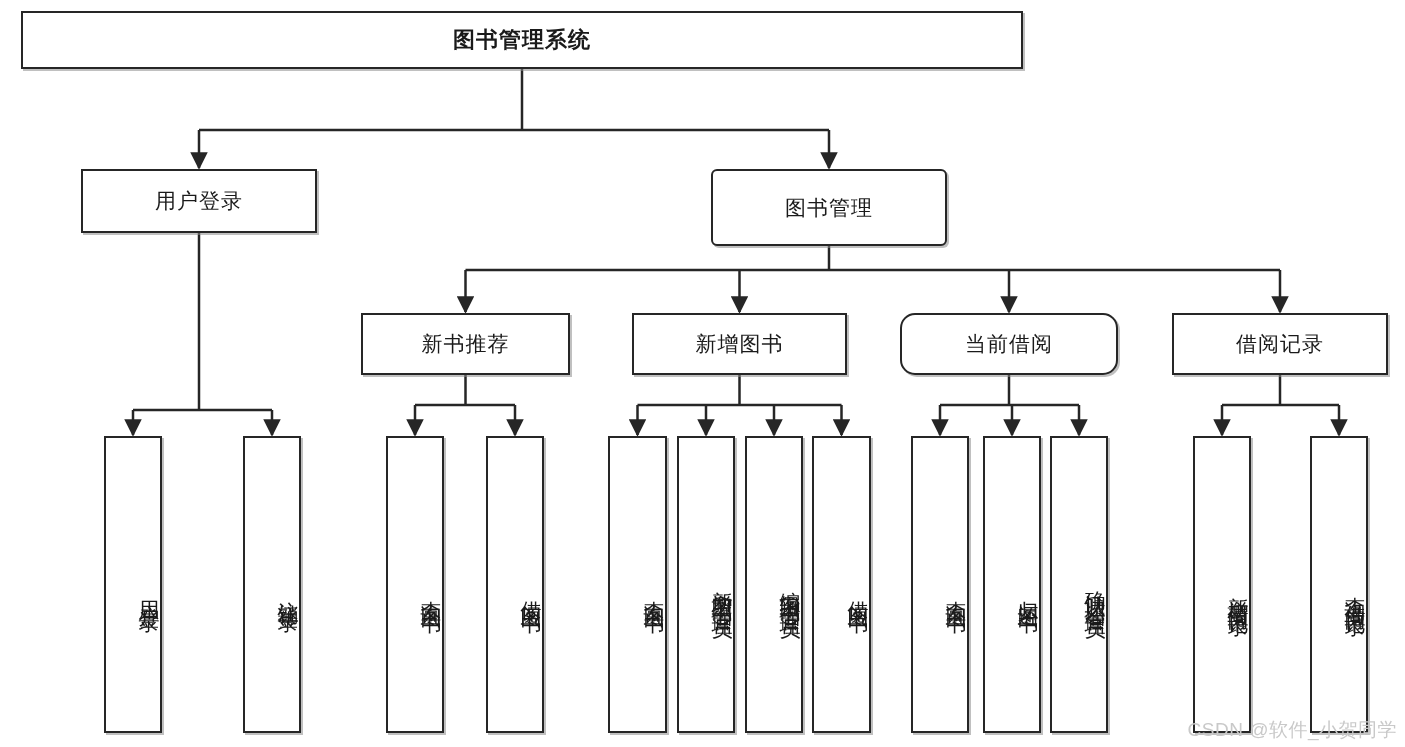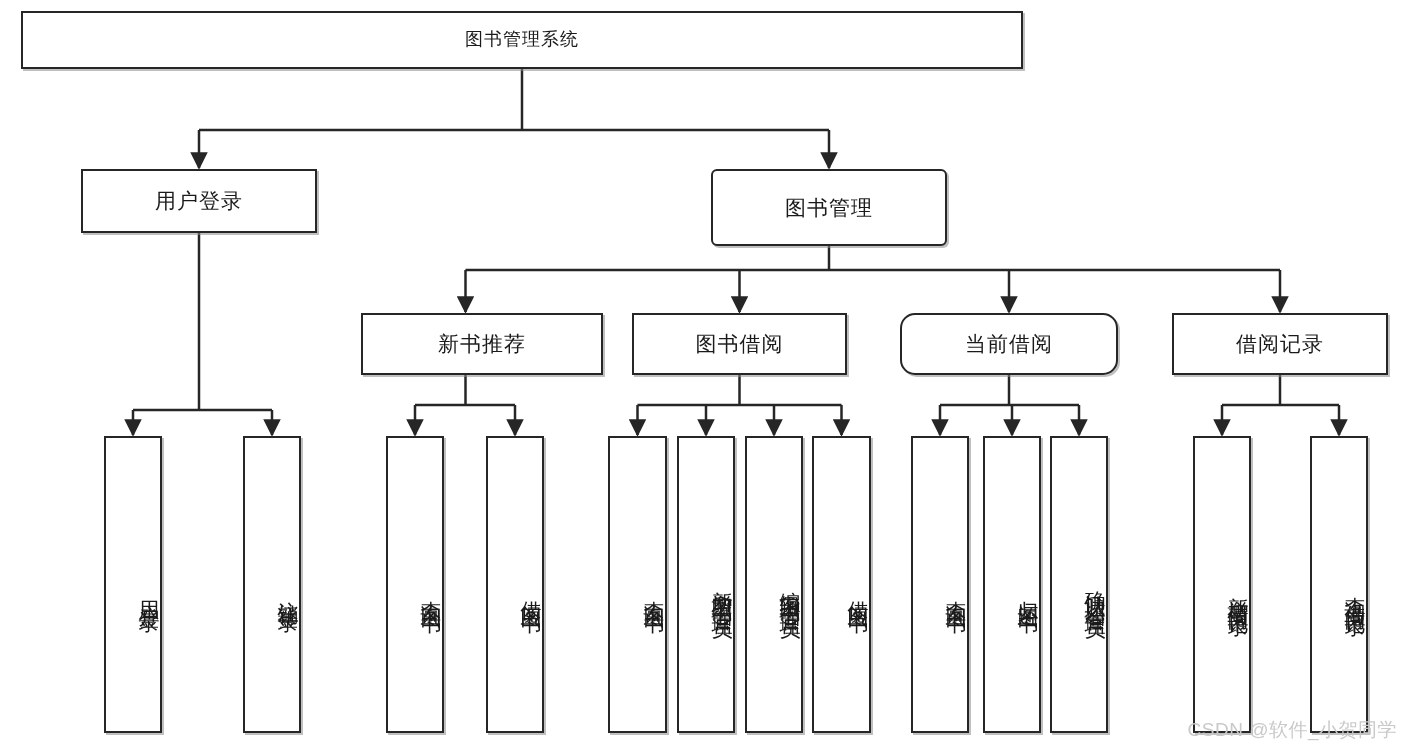--- a/index.html
+++ b/index.html
@@ -34,21 +34,22 @@
     align-items: center;
     justify-content: center;
     color: #1a1a1a;
   }
   .node.horiz {
     font-size: 21px;
     letter-spacing: 1px;
     line-height: 1.1;
   }
   .node.root {
-    font-size: 18px;
+    font-size: 22px;
+    font-weight: bold;
   }
   .node.vert {
     writing-mode: vertical-rl;
     text-orientation: upright;
     font-size: 21px;
     letter-spacing: 4px;
     line-height: 1.05;
     padding-top: 14px;
     align-items: flex-start;
     justify-content: center;
@@ -109,22 +110,22 @@
         <line x1="1222" y1="405" x2="1339" y2="405" stroke="#262626" stroke-width="2.5"></line>
         <line x1="1222" y1="405" x2="1222" y2="435" stroke="#262626" stroke-width="2.5" marker-end="url(#arrow)"></line>
         <line x1="1339" y1="405" x2="1339" y2="435" stroke="#262626" stroke-width="2.5" marker-end="url(#arrow)"></line>
       </g>
   </svg>
 
   <div id="node-layer">
       <div class="node root horiz" style="left: 21px; top: 11px; width: 1002px; height: 58px;">图书管理系统</div>
       <div class="node horiz" style="left: 81px; top: 169px; width: 236px; height: 64px;">用户登录</div>
       <div class="node horiz" style="left: 711px; top: 169px; width: 236px; height: 77px; border-radius: 6px;">图书管理</div>
-      <div class="node horiz" style="left: 361px; top: 313px; width: 242px; height: 62px;">新书推荐</div>
-      <div class="node horiz" style="left: 632px; top: 313px; width: 215px; height: 62px;">图书借阅</div>
+      <div class="node horiz" style="left: 361px; top: 313px; width: 209px; height: 62px;">新书推荐</div>
+      <div class="node horiz" style="left: 632px; top: 313px; width: 215px; height: 62px;">新增图书</div>
       <div class="node horiz" style="left: 900px; top: 313px; width: 218px; height: 62px; border-radius: 15px;">当前借阅</div>
       <div class="node horiz" style="left: 1172px; top: 313px; width: 216px; height: 62px;">借阅记录</div>
       <div class="node vert" style="left: 104px; top: 436px; width: 58px; height: 297px;">用户登录</div>
       <div class="node vert" style="left: 243px; top: 436px; width: 58px; height: 297px;">注销登录</div>
       <div class="node vert" style="left: 386px; top: 436px; width: 58px; height: 297px;">查询图书</div>
       <div class="node vert" style="left: 486px; top: 436px; width: 58px; height: 297px;">借阅图书</div>
       <div class="node vert" style="left: 608px; top: 436px; width: 59px; height: 297px;">查询图书</div>
       <div class="node vert" style="left: 677px; top: 436px; width: 58px; height: 297px;">新增图书（管理员）</div>
       <div class="node vert" style="left: 745px; top: 436px; width: 58px; height: 297px;">编辑图书（管理员）</div>
       <div class="node vert" style="left: 812px; top: 436px; width: 59px; height: 297px;">借阅图书</div>

